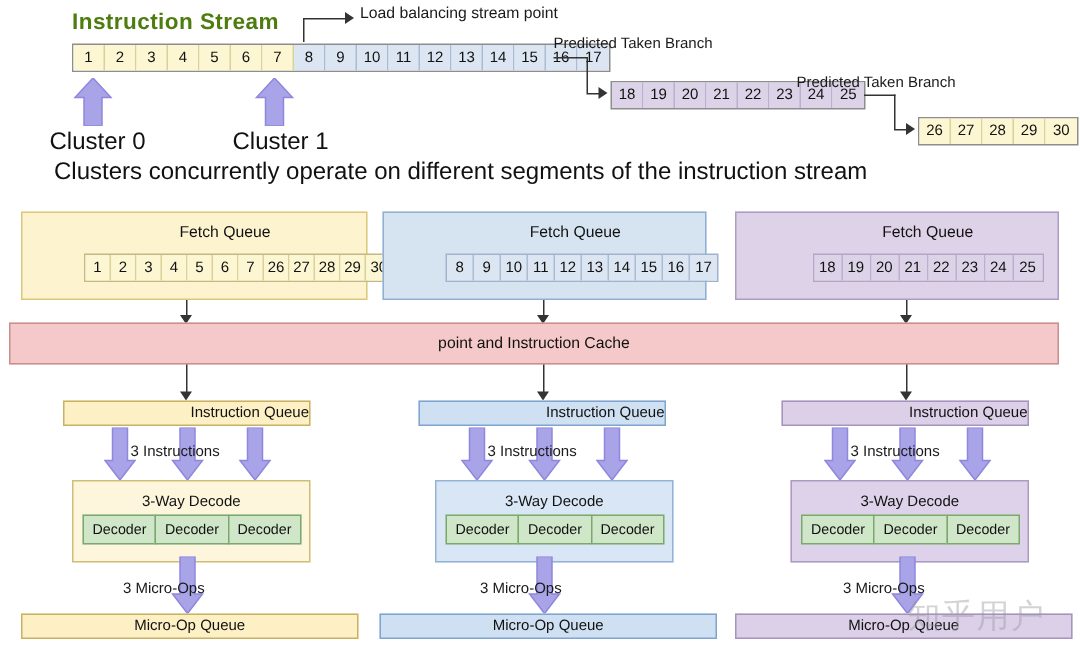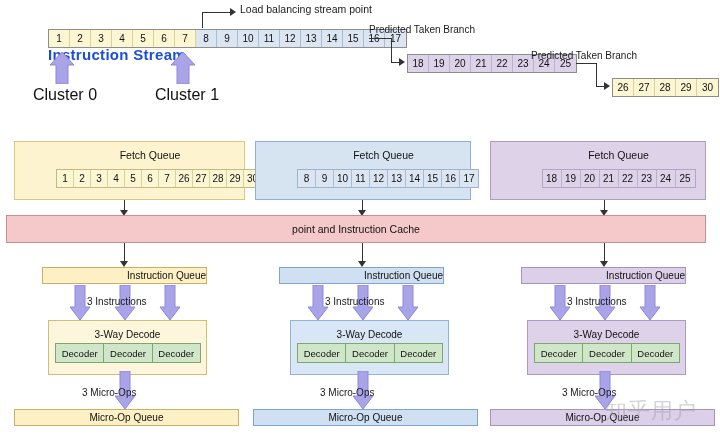--- a/index.html
+++ b/index.html
@@ -10,23 +10,22 @@
   #stage{
     position:relative;
     width:720px;height:436px;
     background:#ffffff;
     overflow:hidden;
   }
   .abs{position:absolute;}
 
   
   .title-main{
-    font-size:15px;font-weight:bold;color:#1d4ed8;letter-spacing:.3px;
+    font-size:15px;font-weight:bold;color:#4d7c0f;letter-spacing:.3px;
     white-space:nowrap;
-    margin-top:40px;
   }
   .lbl{
     font-size:10.5px;color:#1a1a1a;white-space:nowrap;
   }
   .lbl-sm{
     font-size:10px;color:#1a1a1a;white-space:nowrap;
   }
   .caption{
     font-size:16px;color:#111;white-space:nowrap;
   }
@@ -196,20 +195,21 @@
     </svg>
   </div>
   <div class="abs fat-up" style="left:170px;top:52px;">
     <svg width="26" height="32" viewBox="0 0 26 32">
       <polygon points="13,0 25,13 19,13 19,32 7,32 7,13 1,13" fill="#a9a3e8" stroke="#8f87dd" stroke-width="1"></polygon>
     </svg>
   </div>
 
   <div class="abs caption" style="left:33px;top:86px;">Cluster 0</div>
   <div class="abs caption" style="left:155px;top:86px;">Cluster 1</div>
+  <div class="abs caption" style="left:36px;top:106px;">Clusters concurrently operate on different segments of the instruction stream</div>
 
   <div class="abs panel fq-y" style="left:14px;top:141px;width:231px;height:59px;">
     <div class="panel-title" style="margin-top:7px;">Fetch Queue</div>
     <div class="cellrow" id="fq0" style="margin:8px auto 0 auto;width:fit-content;border:1px solid #c4b884;">
         <div class="cell y" style="width: 17px;">1</div>
         <div class="cell y" style="width: 17px;">2</div>
         <div class="cell y" style="width: 17px;">3</div>
         <div class="cell y" style="width: 17px;">4</div>
         <div class="cell y" style="width: 17px;">5</div>
         <div class="cell y" style="width: 17px;">6</div>

